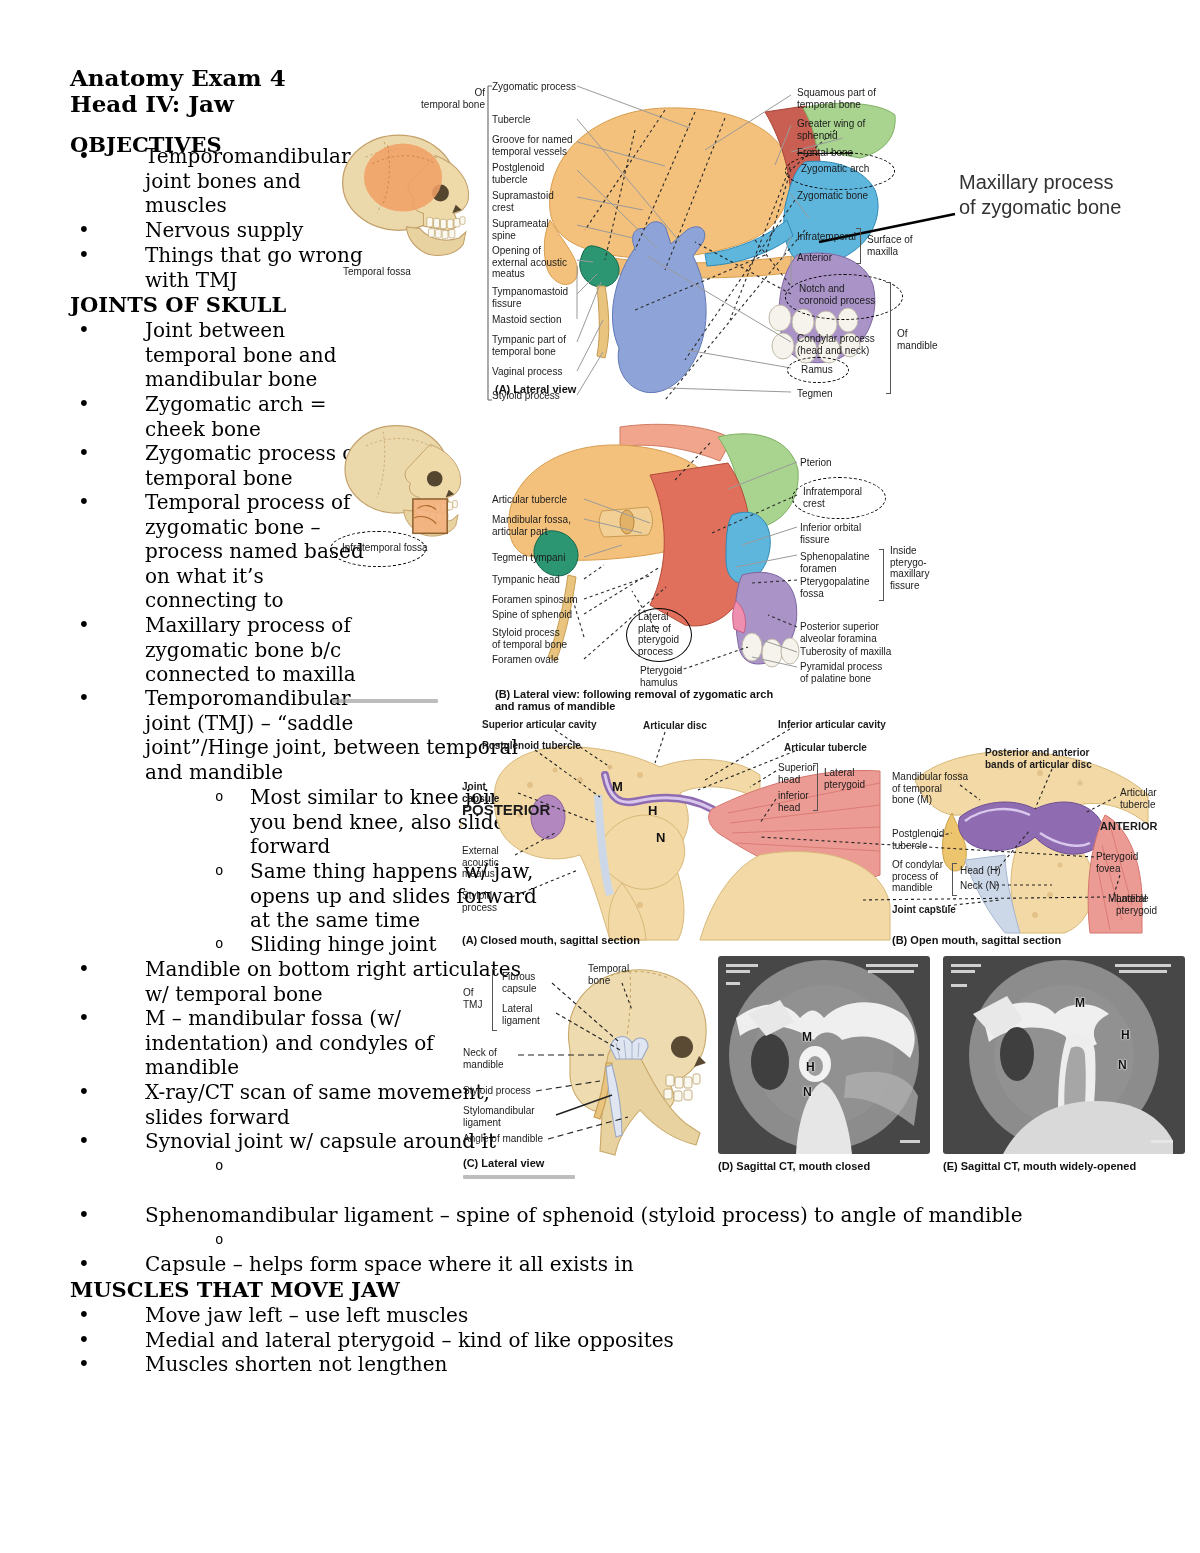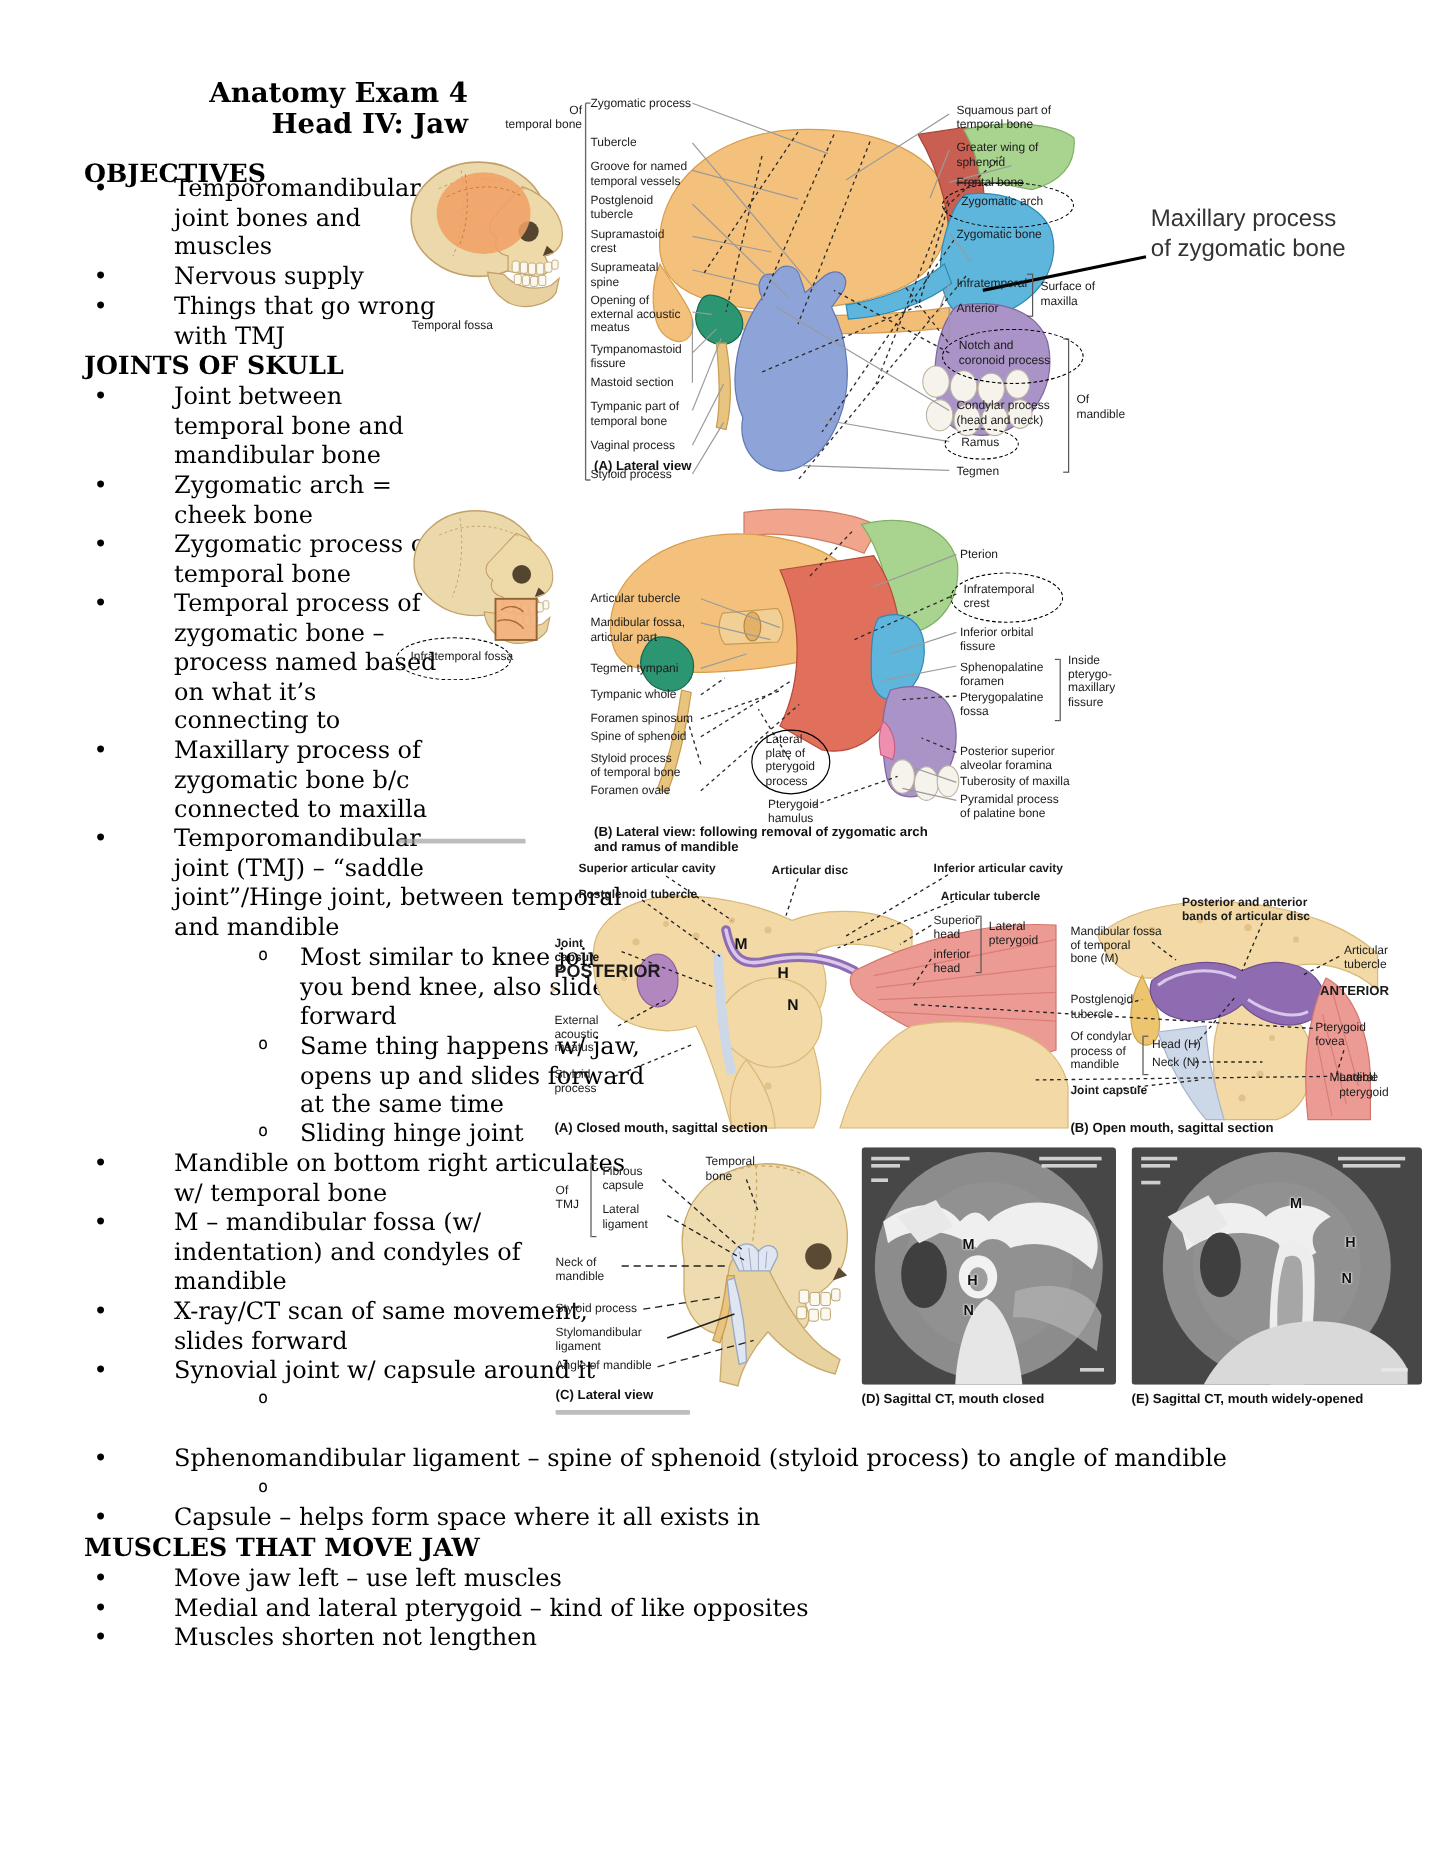--- a/index.html
+++ b/index.html
@@ -1,19 +1,19 @@
 <!DOCTYPE html>
 <html><head>
 <meta charset="utf-8">
 <style>
   html,body{margin:0;padding:0}
   body{width:1200px;height:1553px;position:relative;background:#fff;overflow:hidden;
        font-family:"DejaVu Serif","Liberation Serif",serif;color:#000}
   
-  .ttl{position:absolute;left:60px;width:330px;text-align:right;font-size:23px;font-weight:bold;white-space:pre-line}
+  .ttl{position:absolute;left:70px;width:330px;text-align:left;font-size:23px;font-weight:bold;white-space:pre-line}
   .h{position:absolute;left:70px;font-size:21px;font-weight:bold}
   .bi,.si{position:absolute;left:70px;width:1110px}
   .dot{position:absolute;left:8px;top:0;font-size:20px}
   .si .dot{left:145px;font-size:14px;top:3px;font-family:"DejaVu Sans Mono",monospace}
   .bt{display:block;margin-left:75px;font-size:20px;line-height:24.6px;white-space:pre-line}
   .si .bt{margin-left:180px}
   
   .fig{position:absolute}
   .fig svg{position:absolute;left:0;top:0}
   .fl{position:absolute;font-family:"Liberation Sans","DejaVu Sans",sans-serif;font-size:10px;line-height:11.5px;color:#1b1b1b;white-space:pre-line}
@@ -372,21 +372,21 @@
         <path d="M355,65 L390,28"></path>
     </g>
   </svg>
   <div class="ring" style="left:10px;top:116px;width:94px;height:34px"></div>
   <div class="fl" style="left:22px;top:127px;width:90px">Infratemporal fossa</div>
   <div class="blur" style="left:12px;top:284px;width:106px;height:4px"></div>
   <div class="fl" style="left:172px;top:79px;width:90px">Articular tubercle</div>
   <div class="fl" style="left:172px;top:99px;width:90px">Mandibular fossa,
 articular part</div>
   <div class="fl" style="left:172px;top:137px;width:90px">Tegmen tympani</div>
-  <div class="fl" style="left:172px;top:159px;width:90px">Tympanic whole</div>
+  <div class="fl" style="left:172px;top:159px;width:90px">Tympanic head</div>
   <div class="fl" style="left:172px;top:179px;width:94px">Foramen spinosum</div>
   <div class="fl" style="left:172px;top:194px;width:94px">Spine of sphenoid</div>
   <div class="fl" style="left:172px;top:212px;width:90px">Styloid process
 of temporal bone</div>
   <div class="fl" style="left:172px;top:239px;width:90px">Foramen ovale</div>
   <div class="ring solid" style="left:306px;top:193px;width:64px;height:52px"></div>
   <div class="fl" style="left:318px;top:196px;width:52px">Lateral
 plate of
 pterygoid
 process</div>

